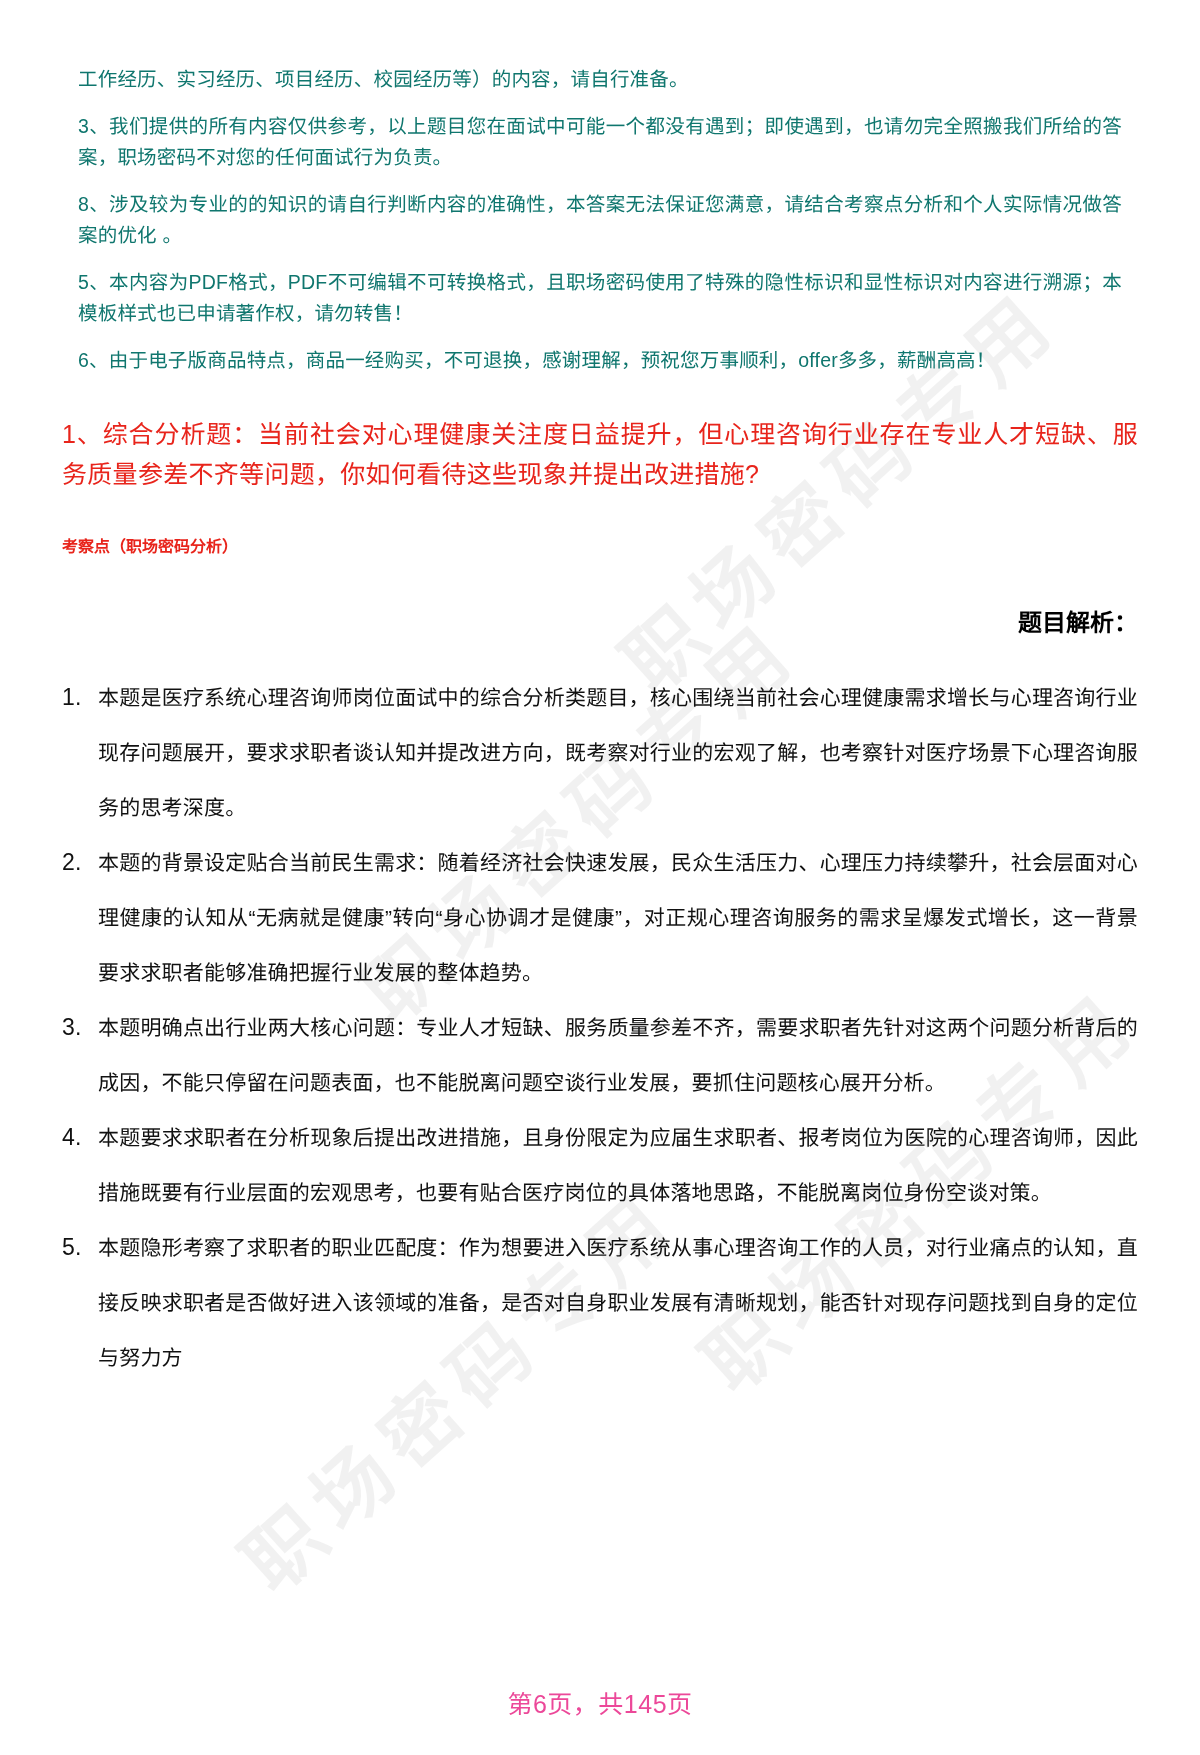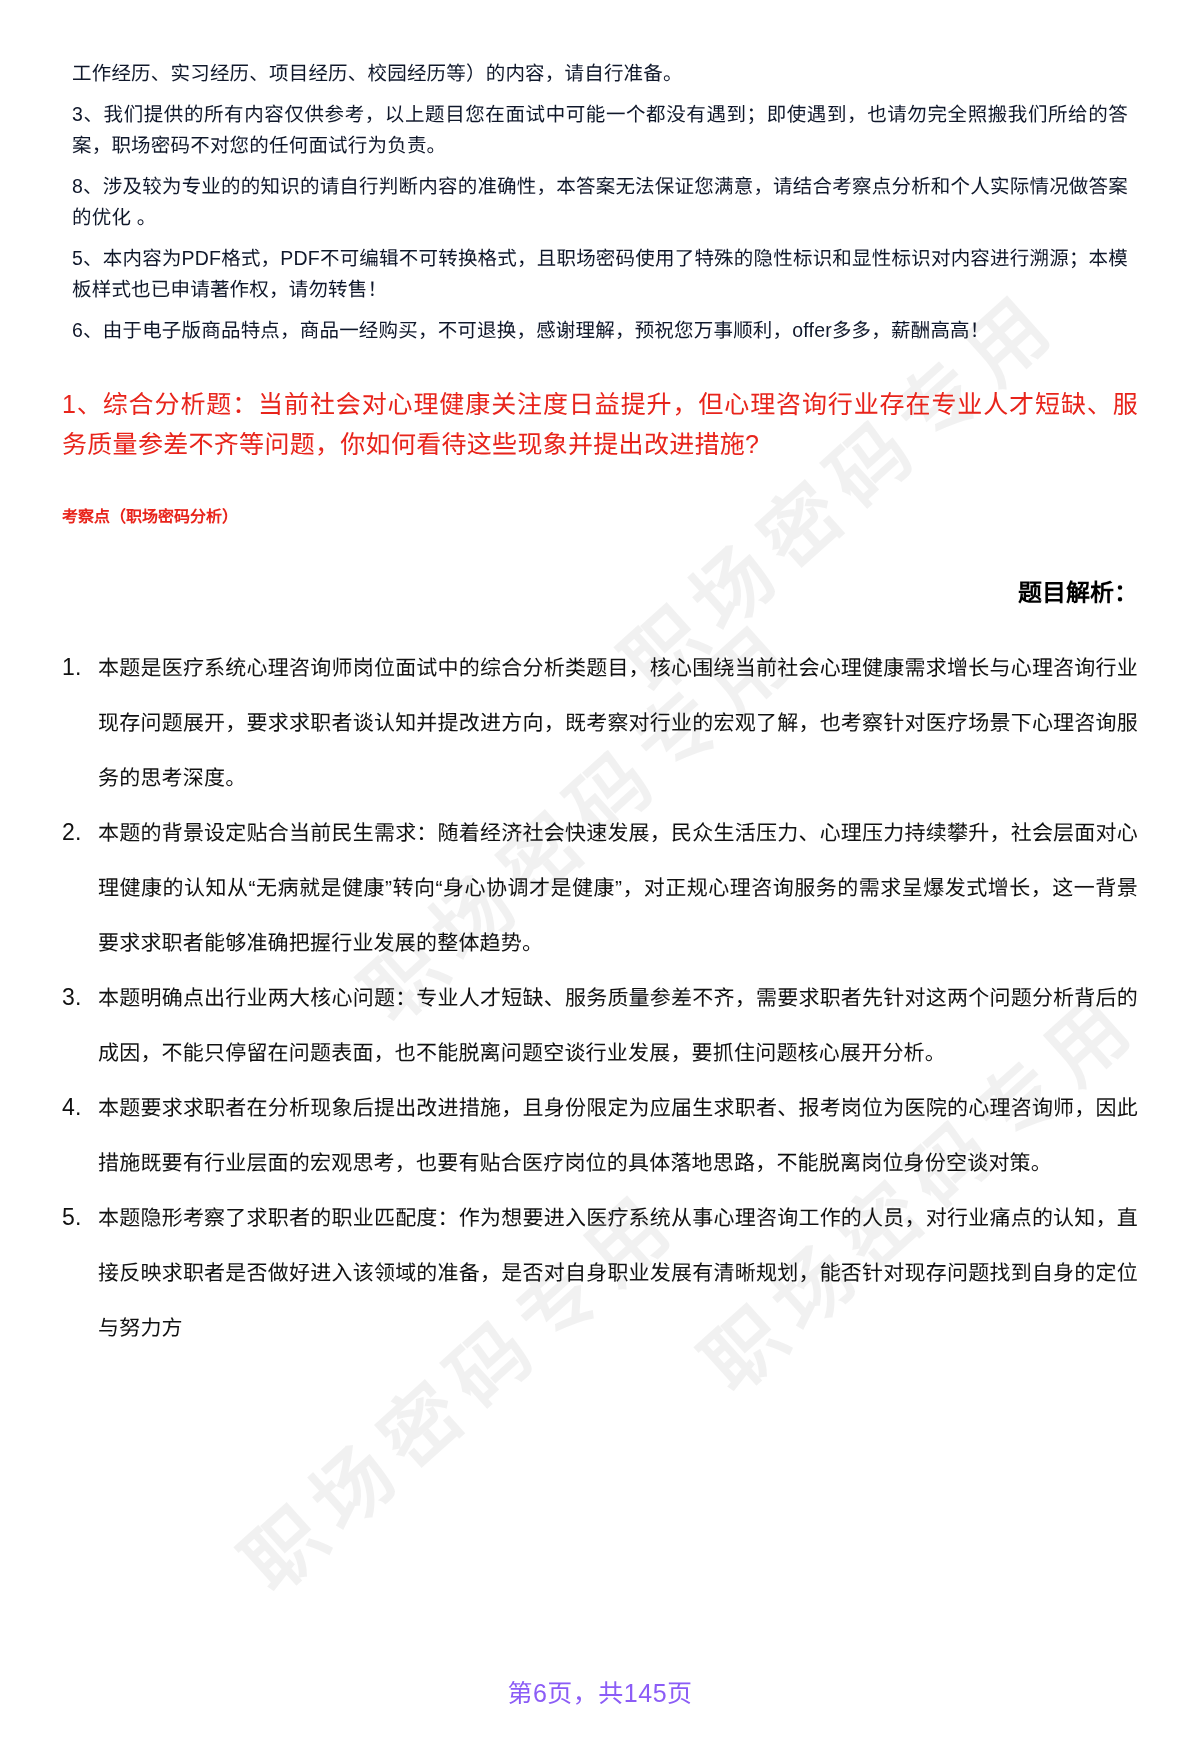--- a/index.html
+++ b/index.html
@@ -73,23 +73,23 @@
     box-sizing: border-box;
   }
 
   
   .notice-block {
     padding-top: 48px;
   }
   .notice-line {
     font-size: 19.5px;
     line-height: 31px;
-    color: #0f172a;
+    color: #0f766e;
     text-align: justify;
-    margin: 10px;
+    margin: 16px;
     letter-spacing: 0.2px;
   }
 
   
   .question-heading {
     color: #e8241b;
     font-weight: 400;
     font-size: 25px;
     line-height: 40px;
     margin: 38px 0 0 0;
@@ -143,25 +143,25 @@
     line-height: 55px;
     color: #111111;
     font-family: "Liberation Sans", "DejaVu Sans", sans-serif;
   }
 
   
   .page-footer {
     position: absolute;
     left: 0;
     right: 0;
-    bottom: 45px;
+    bottom: 34px;
     text-align: center;
     font-size: 25px;
     line-height: 34px;
-    color: #8b5cf6;
+    color: #ec4899;
     z-index: 2;
     letter-spacing: 0.5px;
   }
 </style>
 </head>
 <body>
 
 <div class="page">
 
   <div class="watermark-layer">

